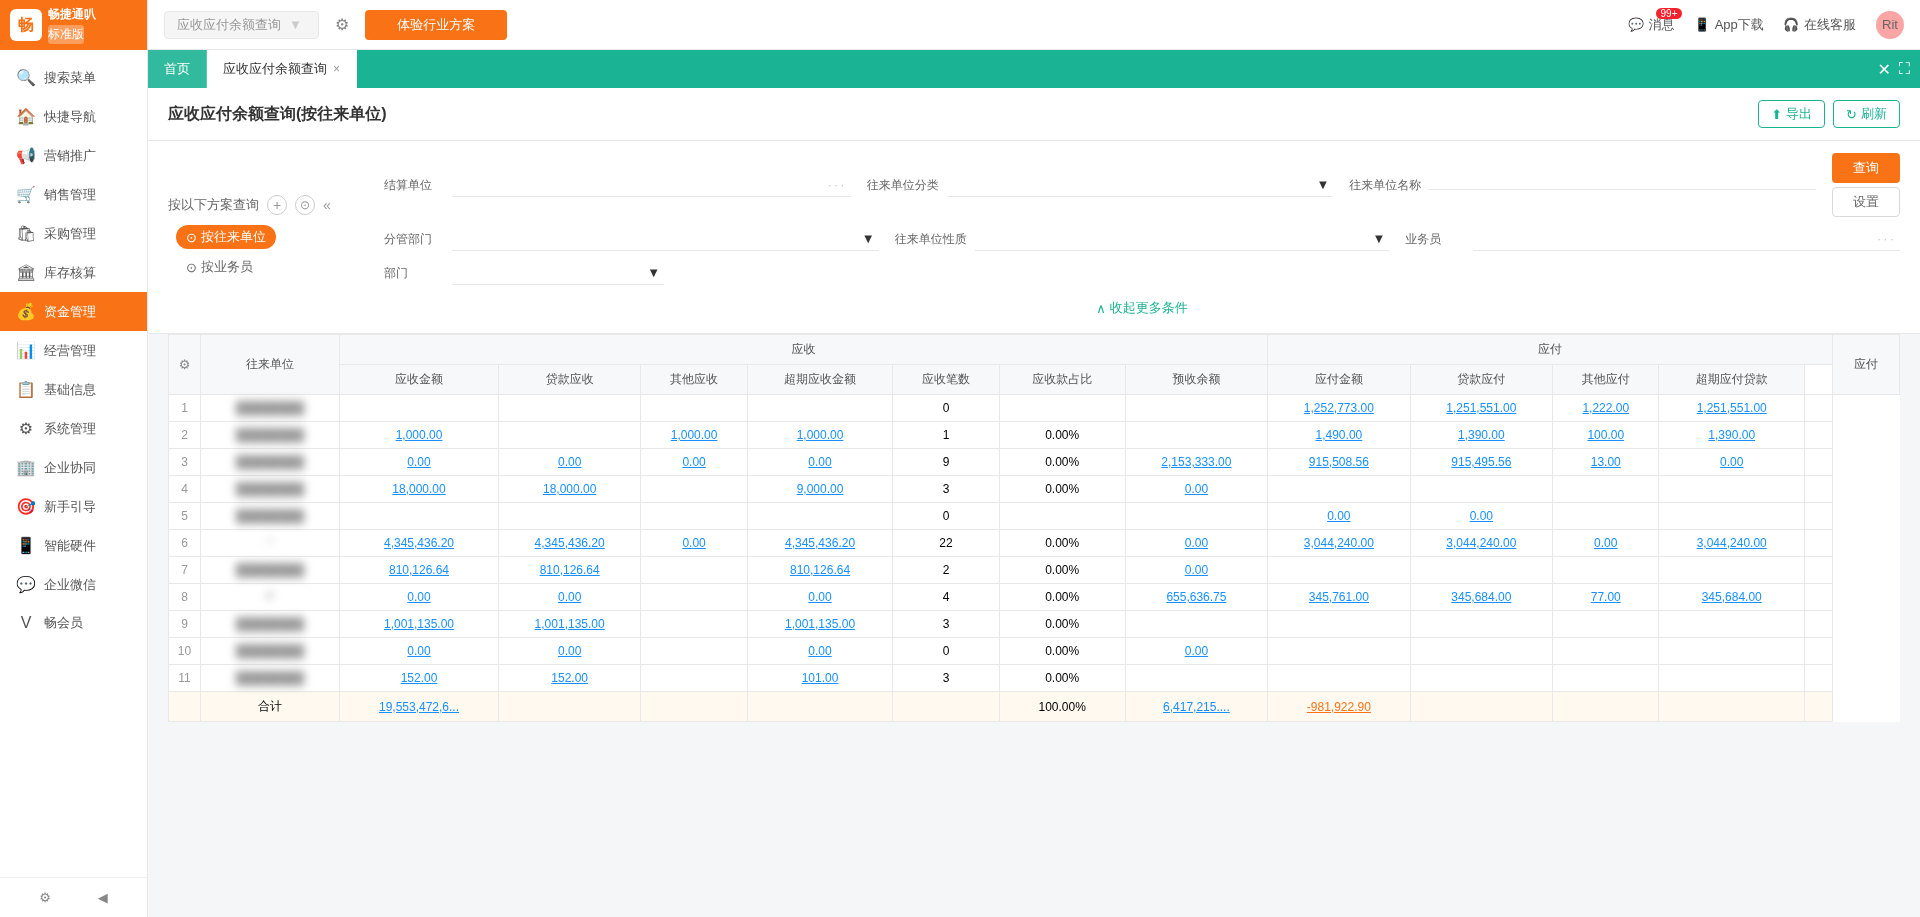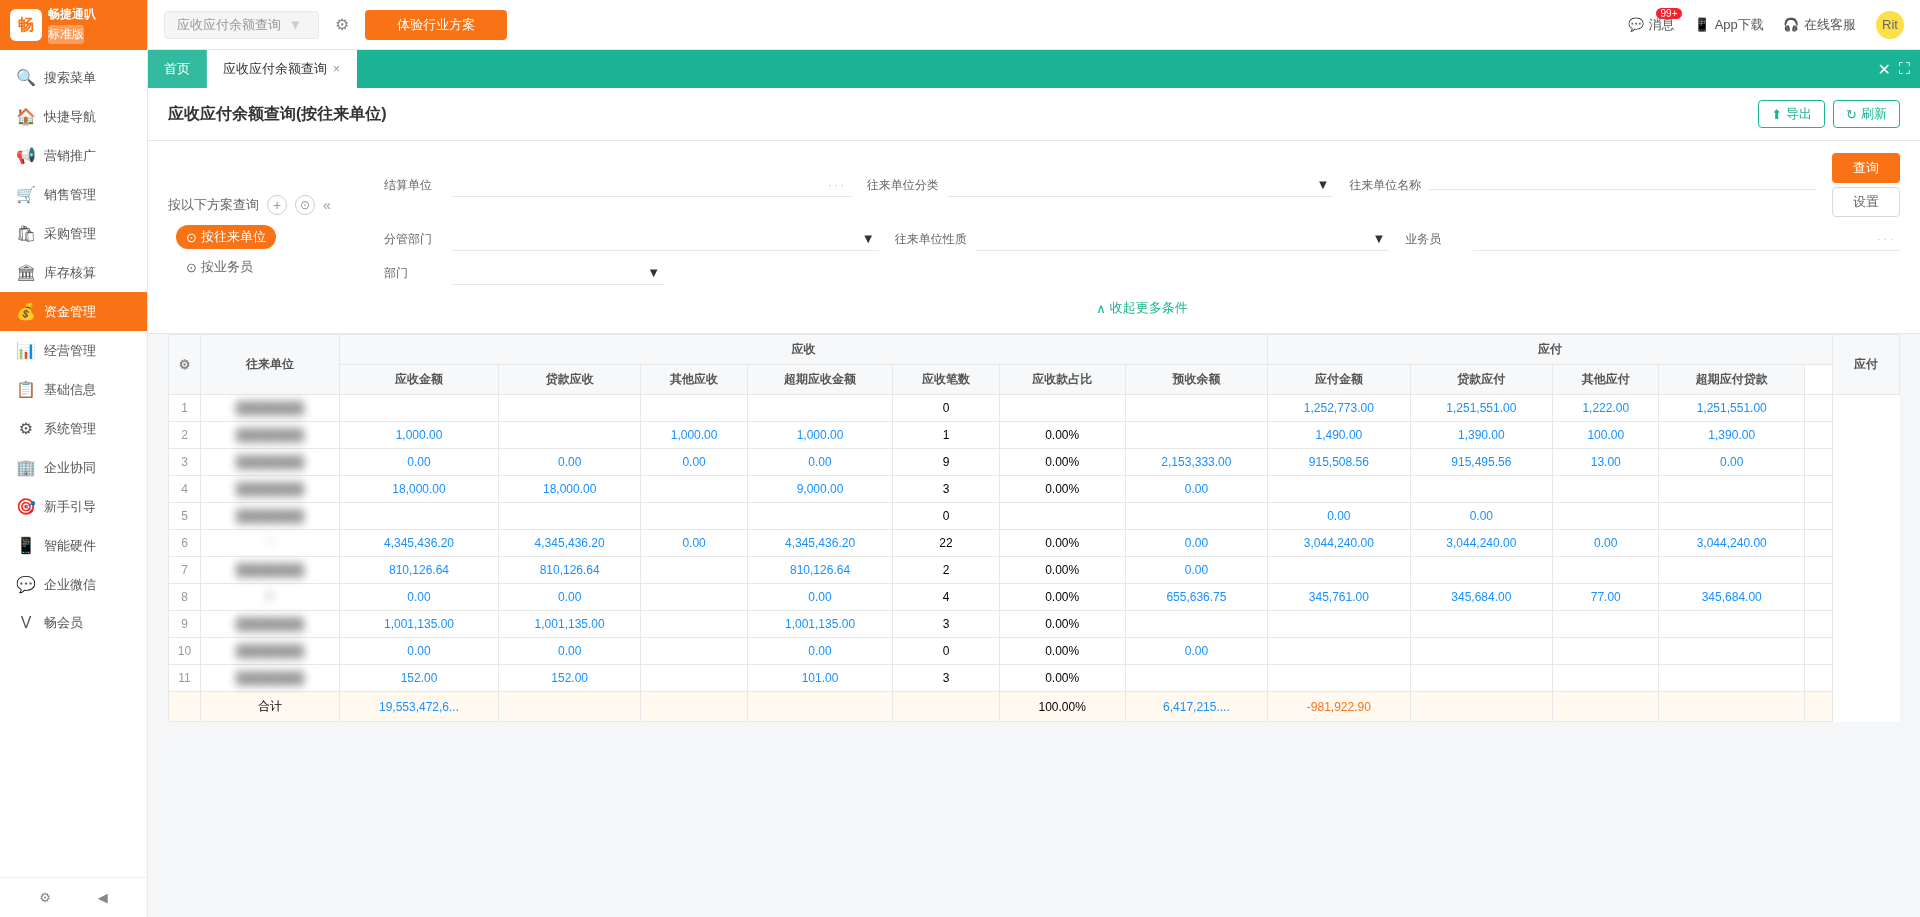--- a/index.html
+++ b/index.html
@@ -21,21 +21,21 @@
 
     
     .topbar { height: 50px; background: #fff; border-bottom: 1px solid #e8e8e8; display: flex; align-items: center; padding: 0 16px; gap: 12px; flex-shrink: 0; }
     .topbar-breadcrumb { display: flex; align-items: center; gap: 4px; color: #999; font-size: 13px; background: #f5f5f5; border: 1px solid #e8e8e8; border-radius: 4px; padding: 4px 12px; }
     .topbar-breadcrumb-arrow { color: #ccc; margin: 0 4px; }
     .topbar-gear { color: #888; cursor: pointer; font-size: 16px; padding: 4px; }
     .topbar-promo { background: #f97316; color: #fff; border: none; border-radius: 4px; padding: 6px 32px; cursor: pointer; font-size: 13px; }
     .topbar-right { margin-left: auto; display: flex; align-items: center; gap: 20px; color: #555; }
     .topbar-right-item { display: flex; align-items: center; gap: 4px; cursor: pointer; position: relative; }
     .badge { background: #f5222d; color: #fff; border-radius: 10px; padding: 0 5px; font-size: 10px; position: absolute; top: -8px; right: -8px; }
-    .topbar-avatar { width: 28px; height: 28px; background: #fde047; border-radius: 50%; display: flex; align-items: center; justify-content: center; color: #666; font-size: 11px; }
+    .topbar-avatar { width: 28px; height: 28px; background: #fca5a5; border-radius: 50%; display: flex; align-items: center; justify-content: center; color: #666; font-size: 11px; }
 
     
     .tabbar { height: 38px; background: #1ab394; display: flex; align-items: stretch; flex-shrink: 0; }
     .tab { display: flex; align-items: center; padding: 0 16px; gap: 6px; cursor: pointer; color: rgba(255,255,255,0.8); font-size: 13px; border-right: 1px solid rgba(255,255,255,0.2); }
     .tab.home { background: rgba(255,255,255,0.1); color: #fff; }
     .tab.active { background: #fff; color: #333; }
     .tab-close { color: #999; font-size: 12px; cursor: pointer; }
     .tabbar-controls { margin-left: auto; display: flex; align-items: center; padding: 0 10px; gap: 8px; }
     .tabbar-ctrl-btn { color: #fff; cursor: pointer; font-size: 16px; background: none; border: none; }
 
@@ -67,23 +67,23 @@
 
     
     .query-btns { display: flex; flex-direction: column; gap: 4px; }
     .btn-query { background: #f97316; color: #fff; border: none; border-radius: 4px; padding: 6px 20px; cursor: pointer; font-size: 13px; }
     .btn-setting { background: #fff; color: #666; border: 1px solid #d9d9d9; border-radius: 4px; padding: 5px 20px; cursor: pointer; font-size: 13px; }
 
     
     .table-area { flex: 1; overflow: auto; padding: 0 20px 10px; }
     .data-table { width: 100%; border-collapse: collapse; background: #fff; min-width: 1400px; }
     .data-table th, .data-table td { border: 1px solid #e8e8e8; padding: 6px 8px; font-size: 12px; text-align: center; white-space: nowrap; }
-    .data-table thead th { background: #f7f8fa; color: #555; font-weight: 700; }
+    .data-table thead th { background: #f7f8fa; color: #555; font-weight: 400; }
     .data-table .group-header { background: #f7f8fa; }
-    .data-table .number-cell { color: #1890ff; cursor: pointer; }
+    .data-table .number-cell { color: #1890ff; text-decoration: underline; cursor: pointer; }
     .data-table .left-cell { text-align: center; }
     .data-table .row-num { color: #999; width: 30px; }
     .data-table .footer-row { background: #fff9f0; font-weight: 500; }
     .table-settings-icon { color: #888; cursor: pointer; }
 
     
     .blurred { filter: blur(4px); color: #999; }
 
     .col-settings { width: 32px; }
   </style>

